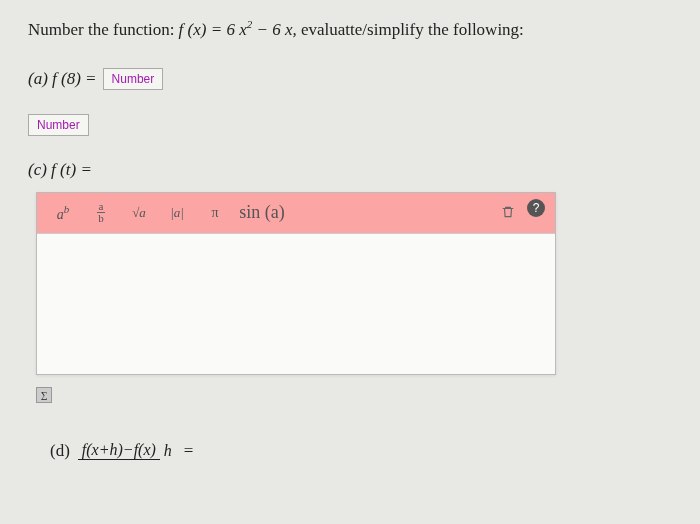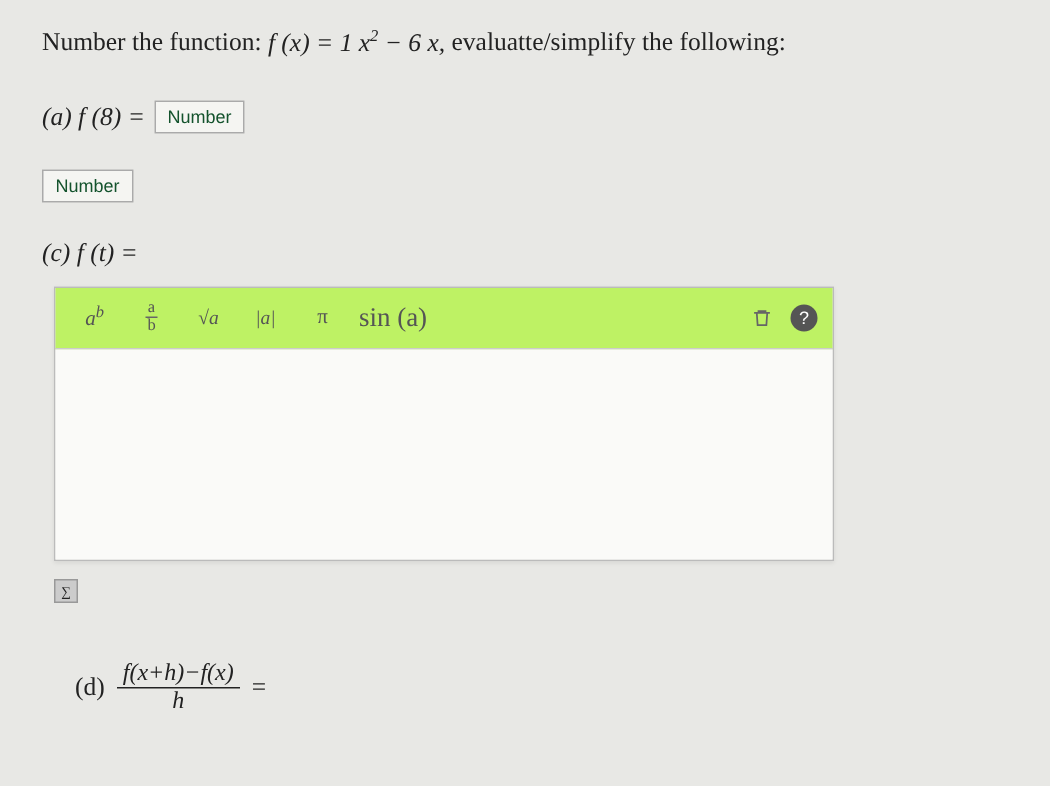--- a/index.html
+++ b/index.html
@@ -27,42 +27,42 @@
     }
     .part-c {
       margin-bottom: 12px;
     }
     .input-box {
       border: 1px solid #aaa;
       background: #f5f5f2;
       padding: 3px 8px;
       font-size: 12px;
       font-family: Arial, sans-serif;
-      color: #14532d;
+      color: #a21caf;
       min-width: 60px;
       height: 22px;
       display: inline-flex;
       align-items: center;
     }
     .math {
       font-family: 'Times New Roman', serif;
       font-style: italic;
     }
     .editor-wrap {
       background: #f5f5f2;
       border: 1px solid #bbb;
       width: 520px;
       margin-left: 8px;
       box-shadow: 0 1px 3px rgba(0,0,0,0.08);
     }
     .toolbar {
       display: flex;
-      align-items: center;
+      align-items: flex-start;
       padding: 6px 10px;
-      background: #bef264;
+      background: #fca5a5;
       border-bottom: 1px solid #ccc;
       gap: 6px;
       font-family: 'Times New Roman', serif;
     }
     .tool-btn {
       width: 32px;
       height: 28px;
       border: 1px solid transparent;
       background: transparent;
       display: flex;
@@ -111,21 +111,20 @@
     }
     .part-d {
       margin-top: 38px;
       margin-left: 22px;
       display: flex;
       align-items: center;
       gap: 8px;
     }
     .frac {
       display: inline-flex;
-      flex-direction: column;
       align-items: center;
       vertical-align: middle;
       font-style: italic;
     }
     .frac .num {
       border-bottom: 1px solid #222;
       padding: 0 4px;
       font-size: 16px;
     }
     .frac .den {
@@ -153,21 +152,21 @@
     }
   </style>
 </head>
 <body>
 
 
 
 <div class="prompt">
   <span>Number the function:  </span>
   <span class="math">
-    <span>f (x) = 1 x</span><span class="sup">2</span><span> − 6 x,</span>
+    <span>f (x) = 6 x</span><span class="sup">2</span><span> − 6 x,</span>
   </span>
   <span>  evaluatte/simplify the following:</span>
 </div>
 
 <div class="part">
   <span class="math">(a)  f (8) = </span>
   <span class="input-box">
     <span>Number</span>
   </span>
 </div>

